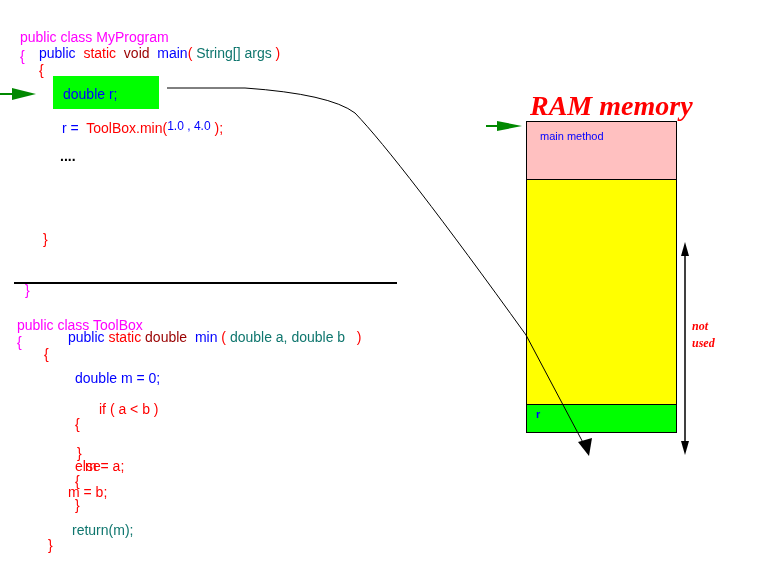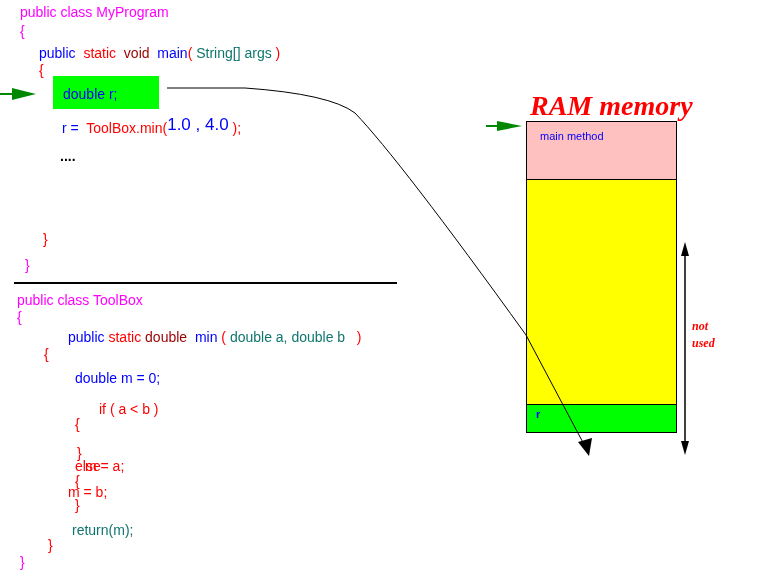--- a/index.html
+++ b/index.html
@@ -1,24 +1,24 @@
 <!DOCTYPE html>
 <html><head>
   <meta charset="utf-8">
   <style>
     html, body { margin:0; padding:0; background:#ffffff; }
     body { width:760px; height:576px; position:relative; overflow:hidden;
            font-family:"Liberation Sans", sans-serif; font-size:14px; }
     .t { position:absolute; white-space:pre; line-height:16px; font-family:"Liberation Sans", sans-serif; font-size:14px; }
-    .mag { color:#ff00ff; }
+    .mag { color:#ff00ff;margin-top:25px; }
     .blu { color:#0000ff; }
     .red { color:#ff0000; }
     .dred { color:#990000;margin-top:12px; }
     .pur { color:#0f766e;text-align:right; }
-    .sm { font-size:17px; position:relative; top:-3px; }
+    .sm { font-size:12px; position:relative; top:-3px; }
     .green-box { position:absolute; left:53px; top:76px; width:106px; height:33px; background:#00ff00; }
     .divider { position:absolute; left:14px; top:282px; width:383px; height:2px; background:#000; }
     .ram-title { position:absolute; left:530px; top:90px; color:#ff0000; font-family:"Liberation Serif", serif;
                  font-style:italic; font-weight:bold; font-size:28px; white-space:pre; }
     .ram { position:absolute; left:526px; top:121px; width:149px; border:1px solid #000; }
     .seg { position:relative; box-sizing:border-box; border-bottom:1px solid #000; }
     .seg:last-child { border-bottom:none; }
     .seg-label { position:absolute; left:13px; top:8px; color:#0000ff; font-size:11px; white-space:pre; }
     .note { position:absolute; left:692px; top:318px; color:#ff0000; font-family:"Liberation Serif", serif;
             font-style:italic; font-weight:bold; font-size:12px; line-height:17px; white-space:pre; }

